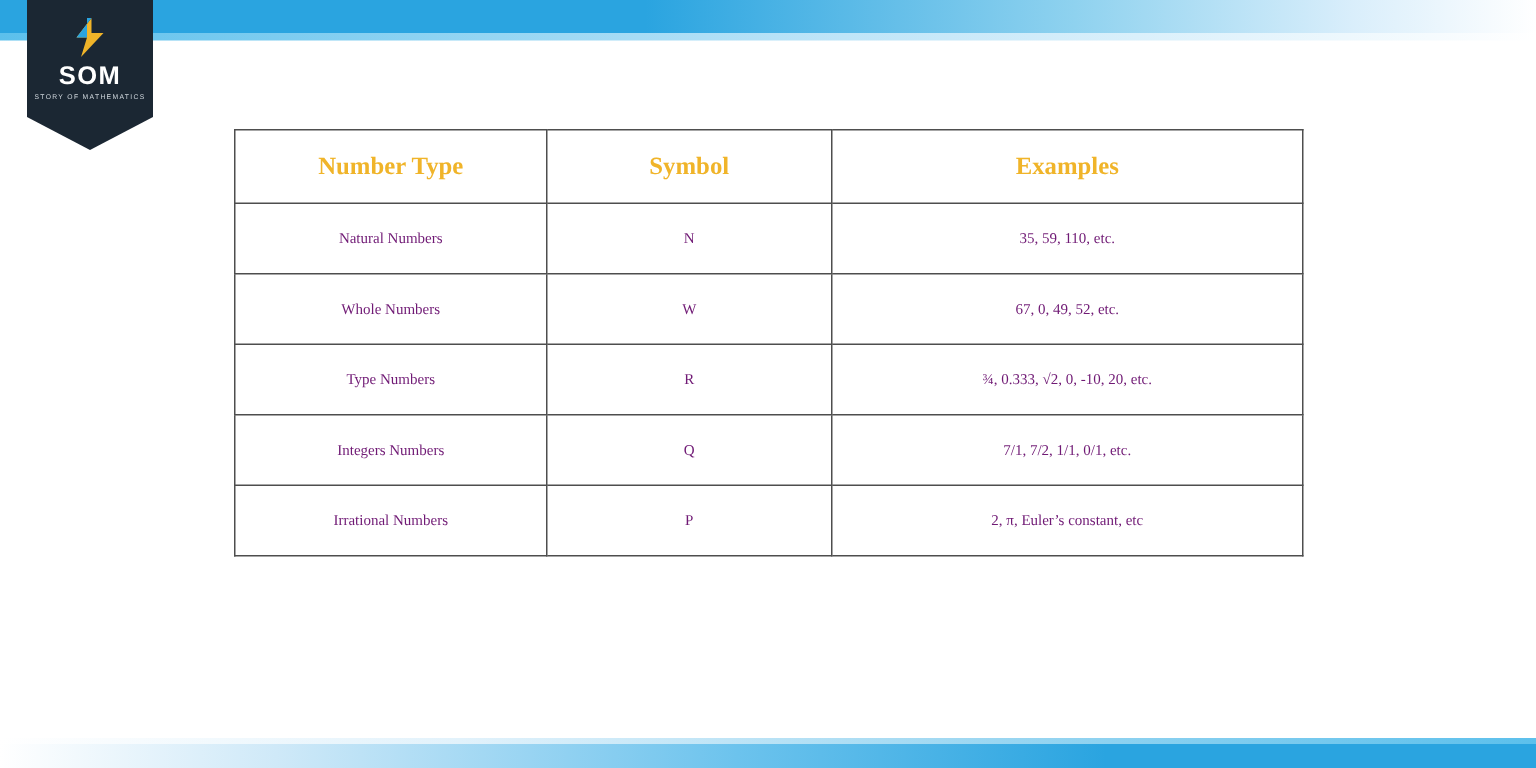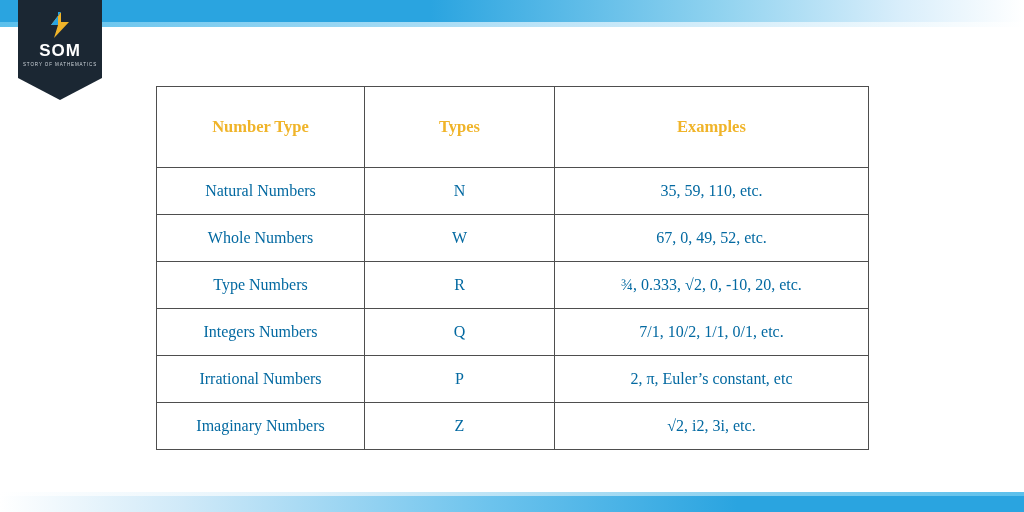--- a/index.html
+++ b/index.html
@@ -121,25 +121,25 @@
     border: 1px solid #4e4e4e;
     text-align: center;
     vertical-align: middle;
     font-family: "Liberation Serif", serif;
   }
   table.numbers th {
     color: #f0b429;
     font-size: 16.5px;
     font-weight: bold;
     height: 40px;
-    padding: 20px 2px;
+    padding: 4px 2px;
   }
   table.numbers td {
-    color: #0369a1;
-    font-size: 16px;
+    color: #701a75;
+    font-size: 10px;
     height: 38px;
     padding: 4px 4px;
   }
   col.c-type   { width: 208px; }
   col.c-symbol { width: 190px; }
   col.c-ex     { width: 314px; }
 </style>
 </head>
 <body>
 
@@ -163,21 +163,21 @@
   <div class="table-wrap">
     <table class="numbers">
       <colgroup>
         <col class="c-type">
         <col class="c-symbol">
         <col class="c-ex">
       </colgroup>
       <thead>
         <tr>
           <th>Number Type</th>
-          <th>Types</th>
+          <th>Symbol</th>
           <th>Examples</th>
         </tr>
       </thead>
       <tbody>
         <tr>
           <td>Natural Numbers</td>
           <td>N</td>
           <td>35, 59, 110, etc.</td>
         </tr>
         <tr>
@@ -186,32 +186,27 @@
           <td>67, 0, 49, 52, etc.</td>
         </tr>
         <tr>
           <td>Type Numbers</td>
           <td>R</td>
           <td>¾, 0.333, √2, 0, -10, 20, etc.</td>
         </tr>
         <tr>
           <td>Integers Numbers</td>
           <td>Q</td>
-          <td>7/1, 10/2, 1/1, 0/1, etc.</td>
+          <td>7/1, 7/2, 1/1, 0/1, etc.</td>
         </tr>
         <tr>
           <td>Irrational Numbers</td>
           <td>P</td>
           <td>2, π, Euler’s constant, etc</td>
         </tr>
-        <tr>
-          <td>Imaginary Numbers</td>
-          <td>Z</td>
-          <td>√2, i2, 3i, etc.</td>
-        </tr>
       </tbody>
     </table>
   </div>
 
   <div class="bottom-bar-thin"></div>
   <div class="bottom-bar"></div>
 
 </div>
 
 </body></html>

